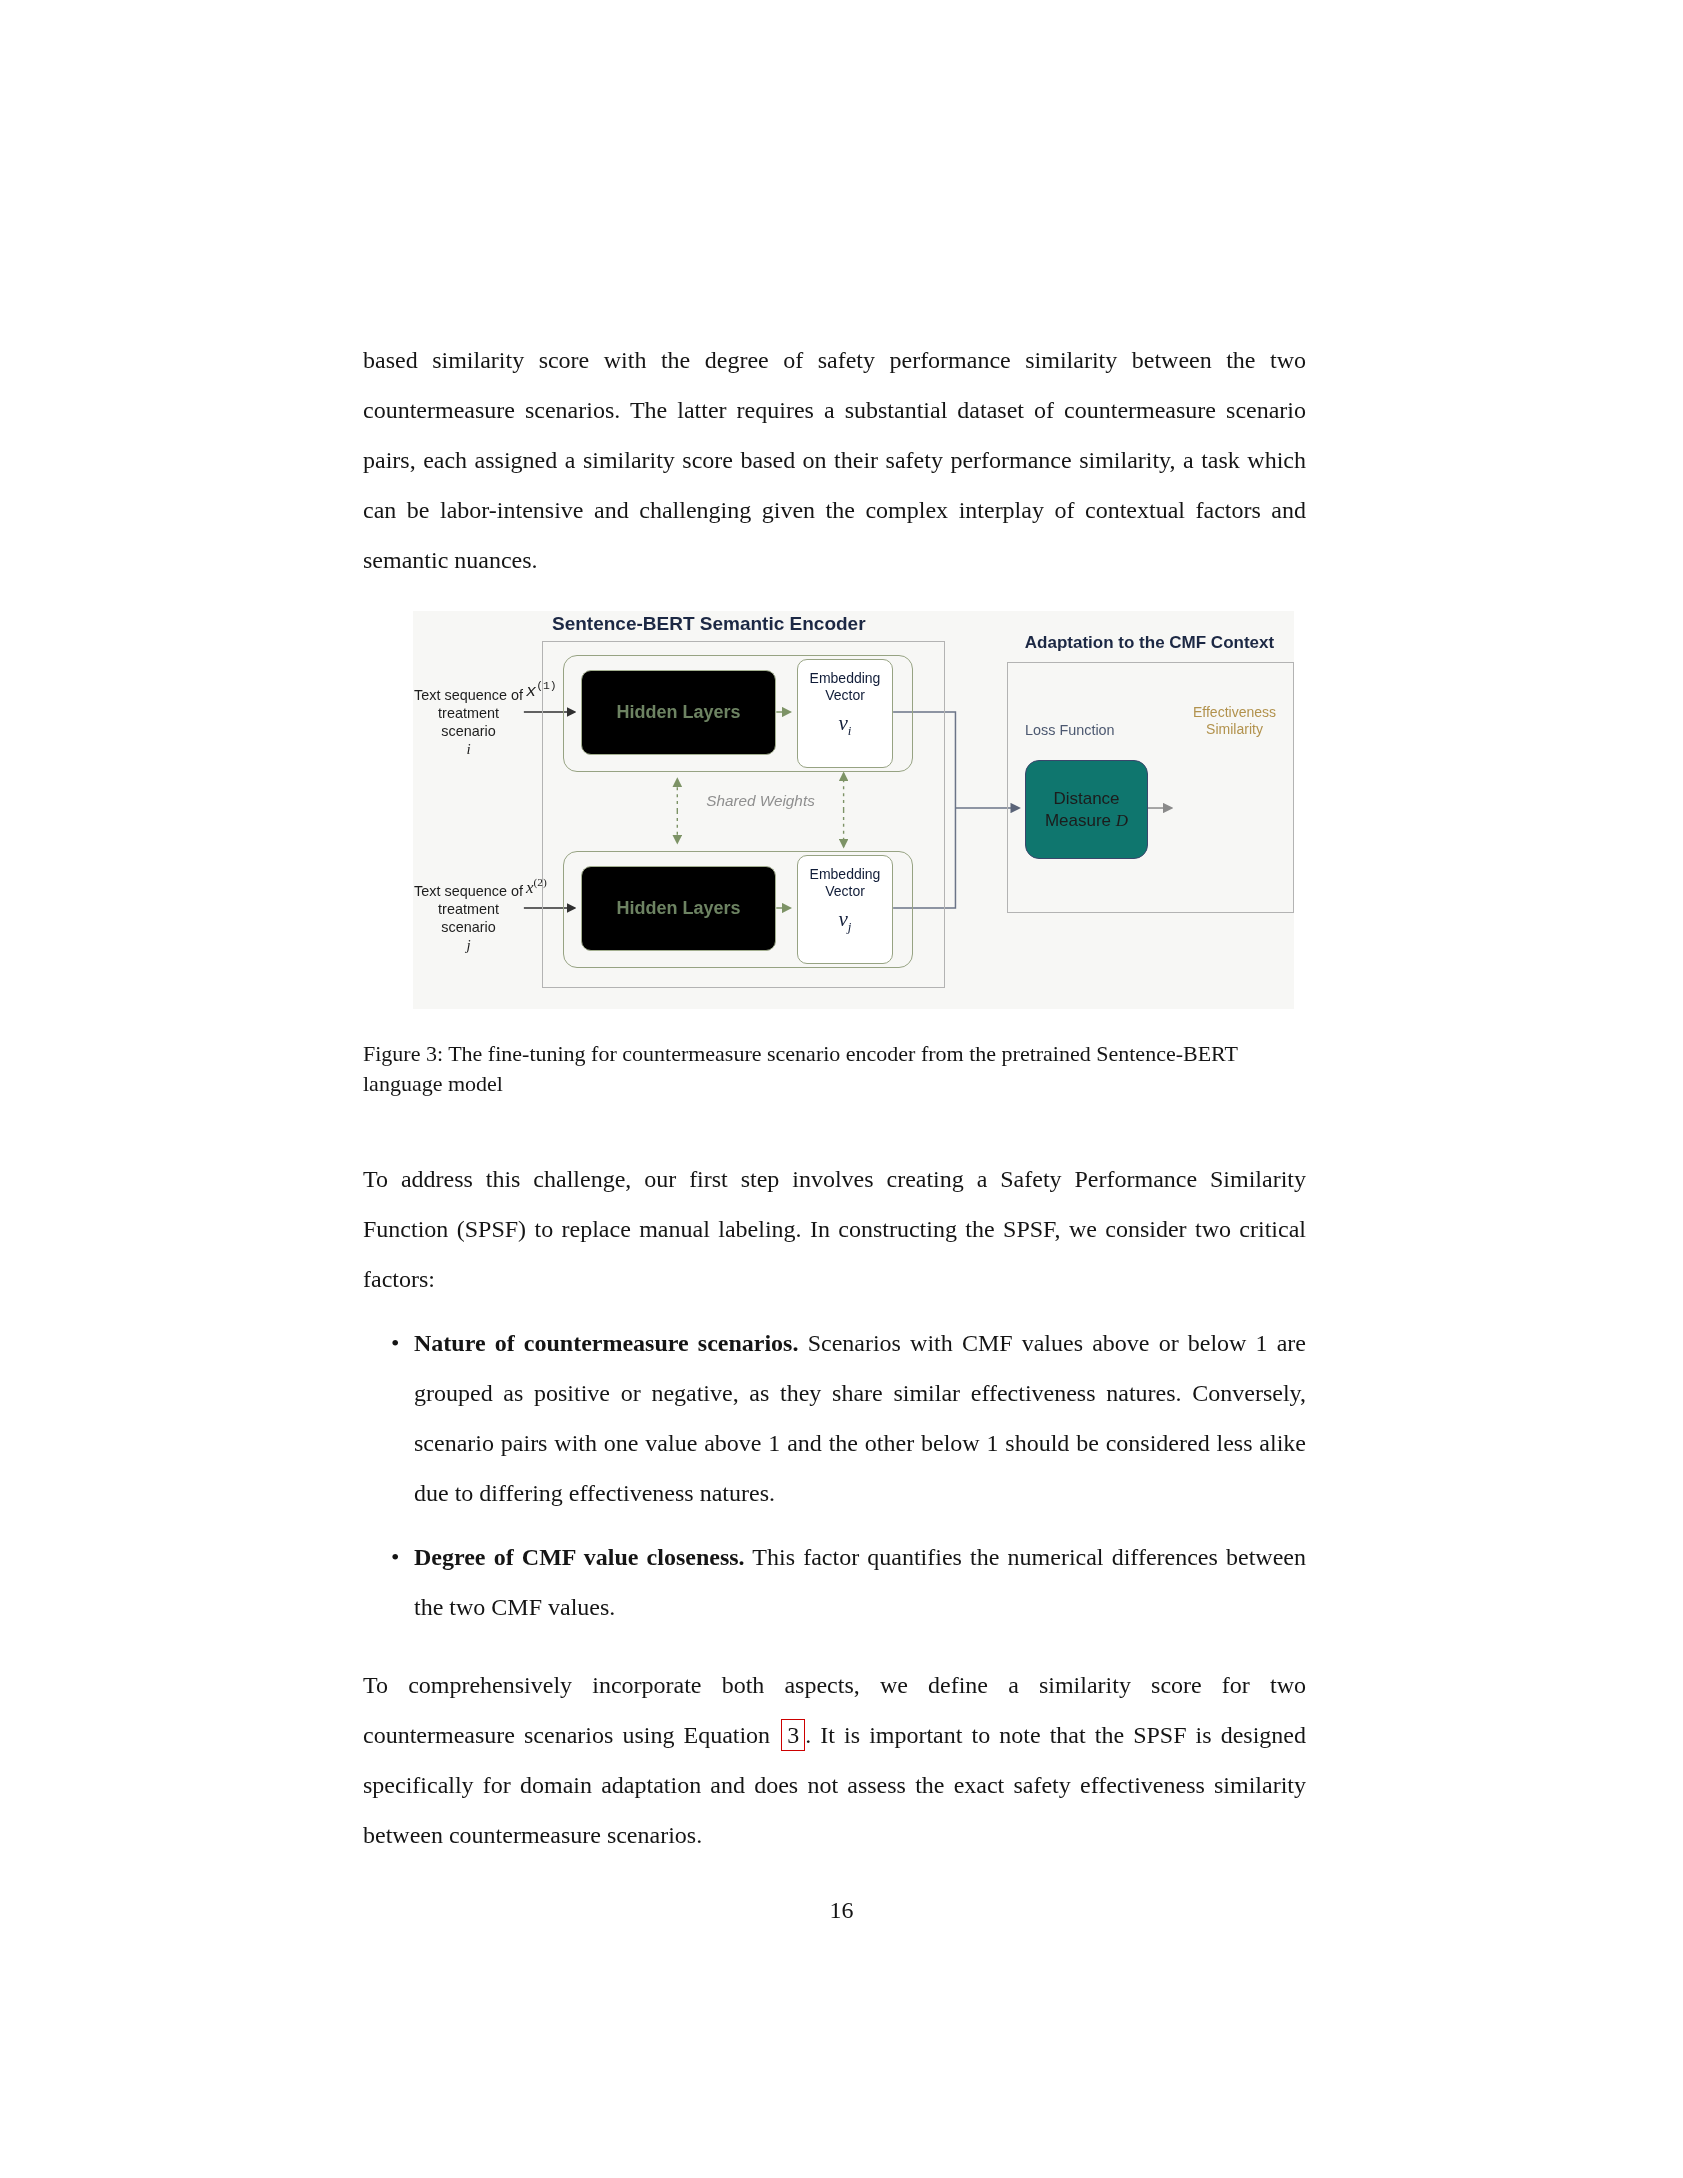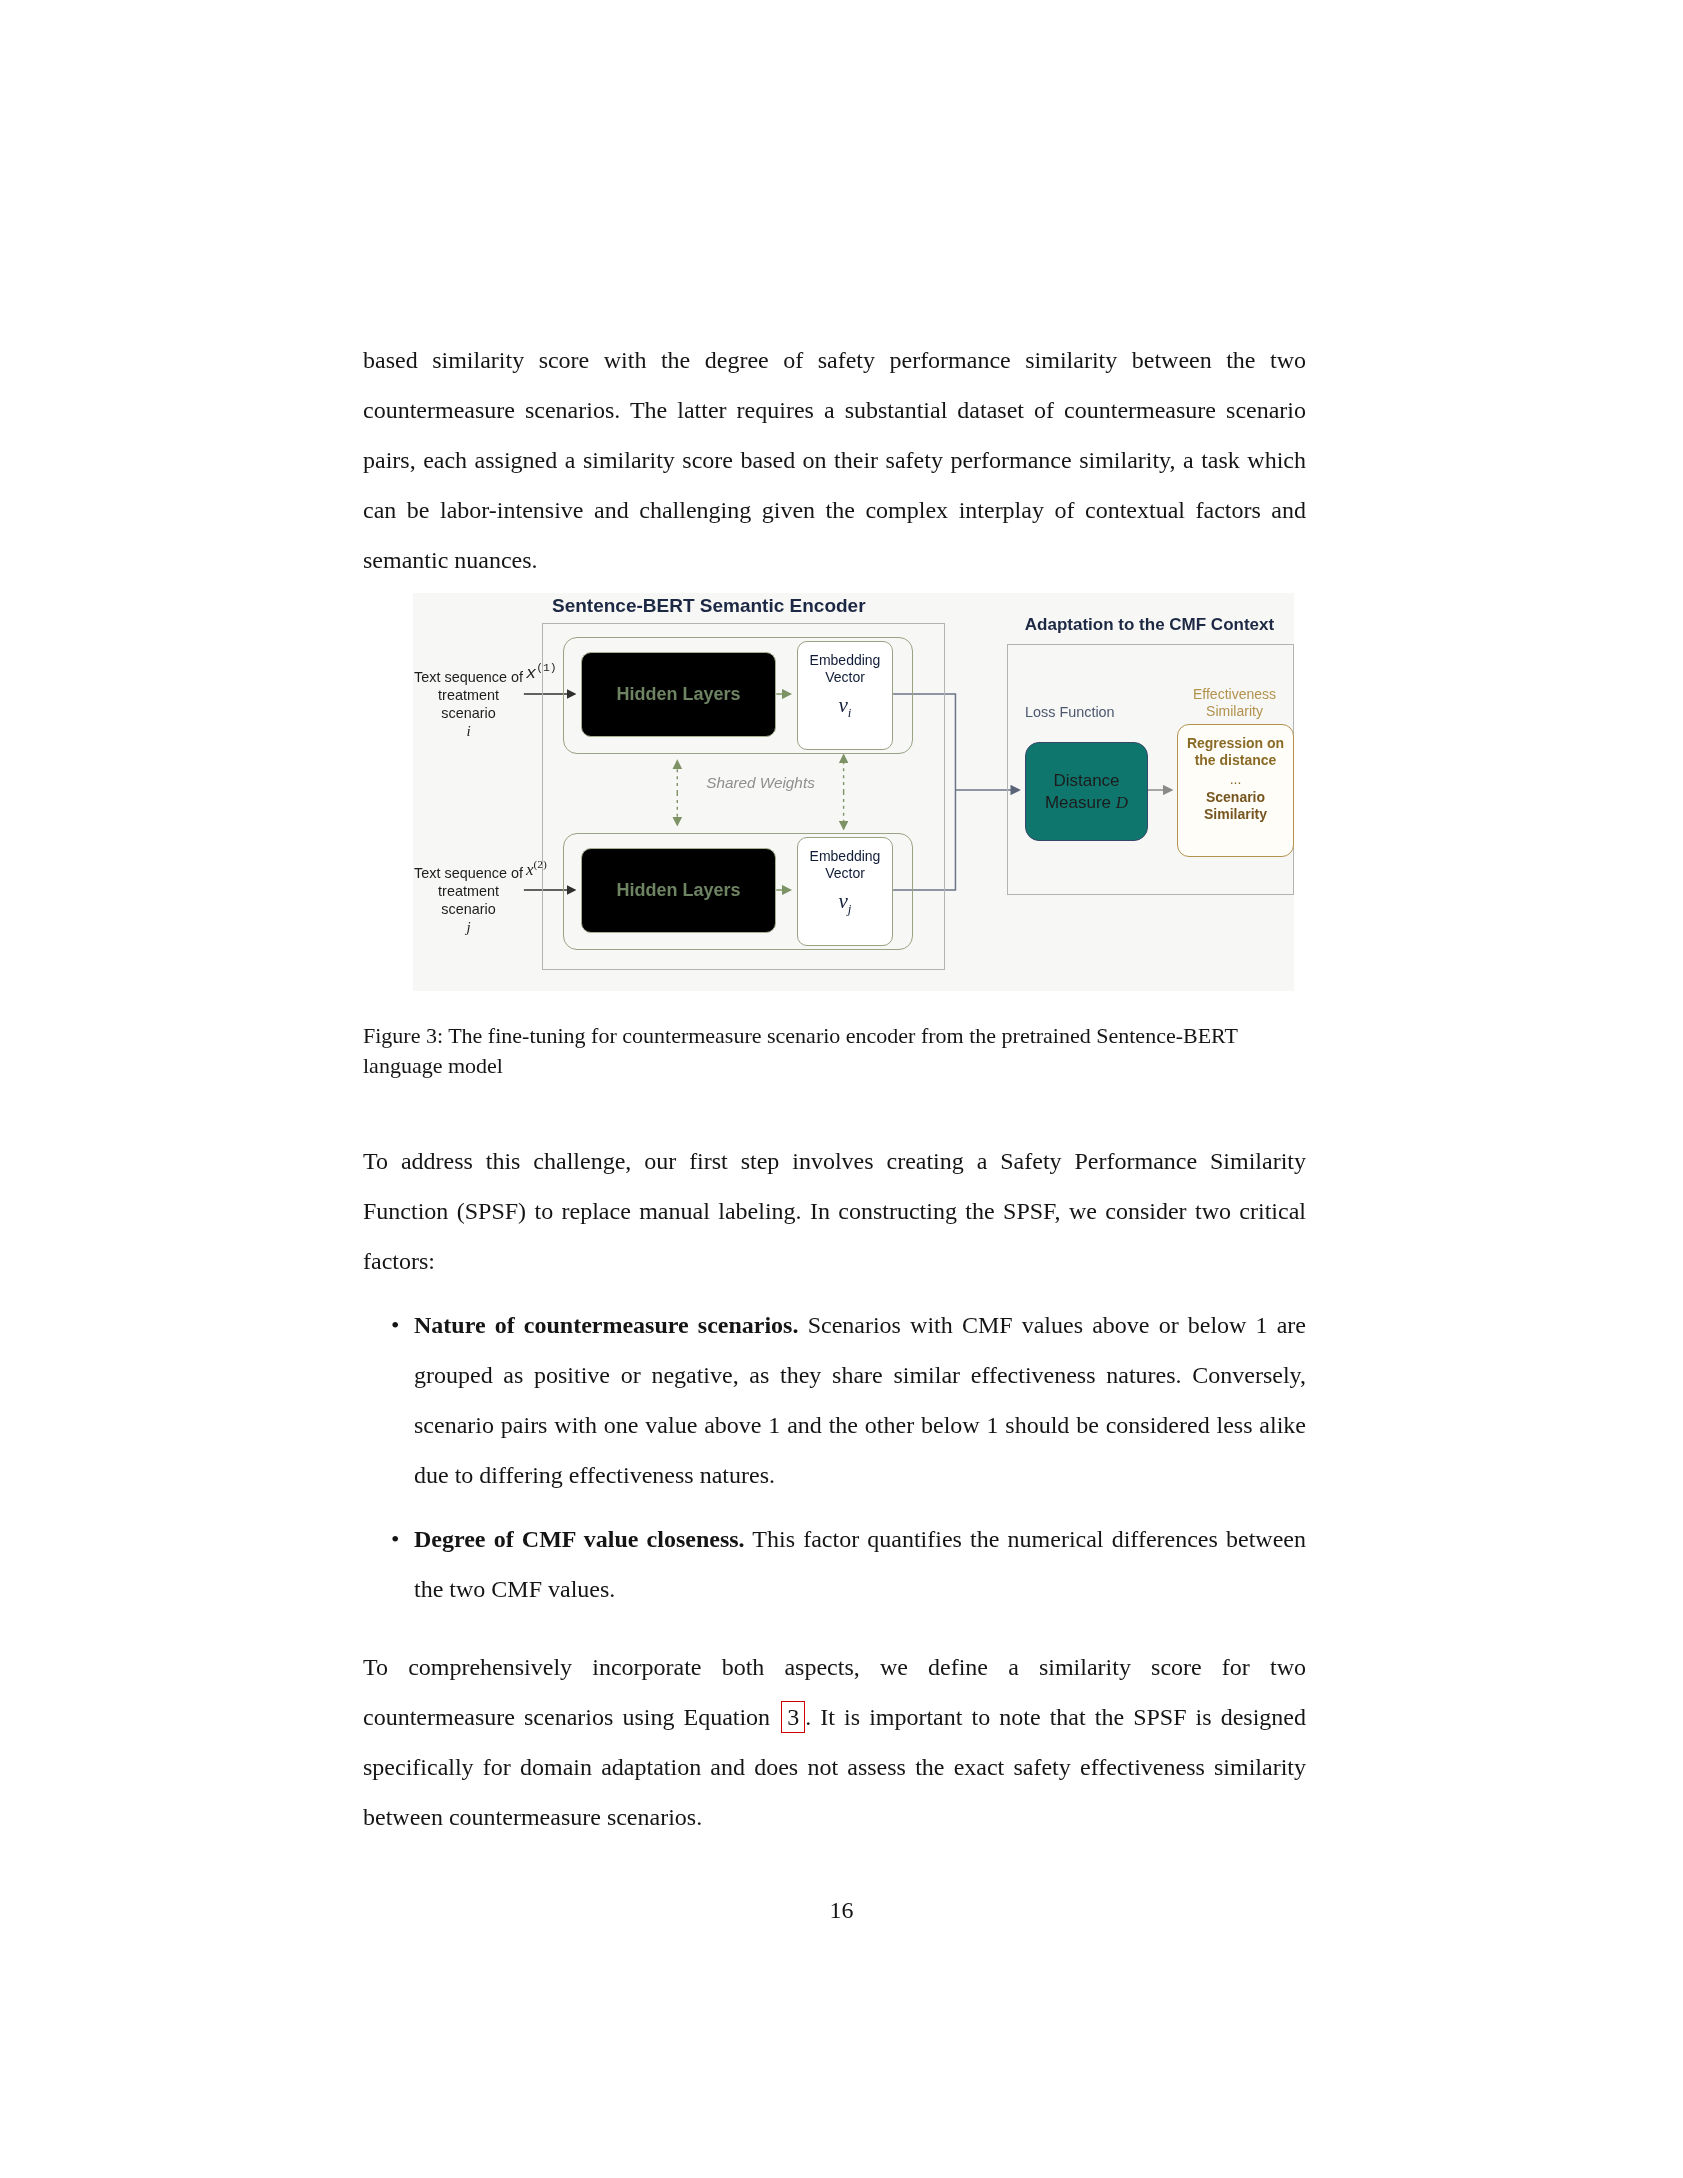--- a/index.html
+++ b/index.html
@@ -22,21 +22,21 @@
     font-size: 24px;
     line-height: 50px;
     text-align: justify;
     margin: 0;
     hyphens: auto;
     -webkit-hyphens: auto;
   }
   .par-spacer { margin-top: 26px; }
 
   
-  figure.fig { margin: 8px 0 0 0; }
+  figure.fig { margin: 26px 0 0 0; }
   .fig-canvas {
     position: relative;
     width: 881px;
     height: 398px;
     margin-left: 50px;
     background: #f7f7f5;
     font-family: "Liberation Sans", sans-serif;
     color: #222;
   }
   .fig-canvas .abs { position: absolute; }
@@ -234,25 +234,20 @@
 
         <div class="abs adapt-title">Adaptation to the CMF Context</div>
         <div class="abs adapt-box"></div>
         <div class="abs loss-label">Loss Function</div>
         <div class="abs eff-label">Effectiveness Similarity</div>
 
         <div class="abs distance-box">
           <div><span>Distance Measure</span> <span class="dvar">D</span></div>
         </div>
 
-        <div class="abs regression-box">
-          <div class="reg-line1">Regression on the distance</div>
-          <div class="reg-dots">...</div>
-          <div class="reg-line2">Scenario Similarity</div>
-        </div>
 
       </div>
       <figcaption class="fig-caption">Figure 3: The fine-tuning for countermeasure scenario encoder from the pretrained Sentence-BERT language model</figcaption>
     </figure>
 
     <p class="body-par par-spacer" style="margin-top:55px;">To address this challenge, our first step involves creating a Safety Performance Similarity Function (SPSF) to replace manual labeling. In constructing the SPSF, we consider two critical factors:</p>
 
     <ul class="factors">
       <li>
         <span class="lead">Nature of countermeasure scenarios.</span>

